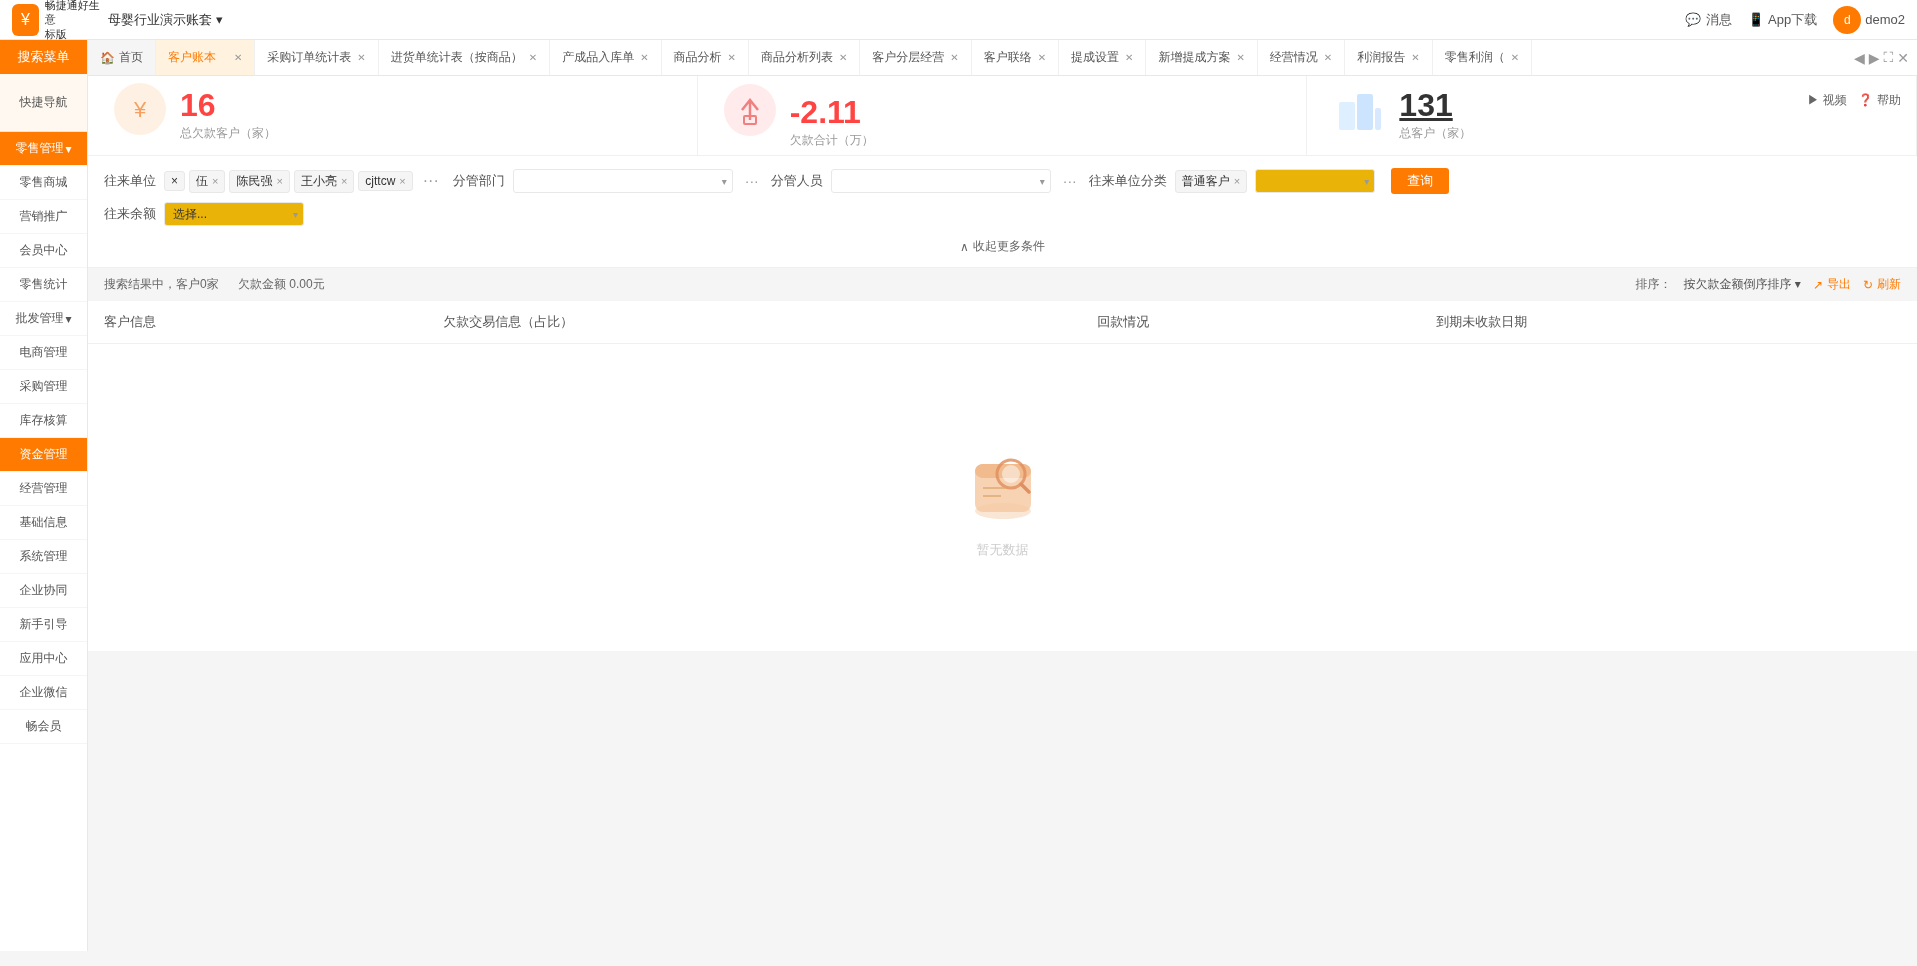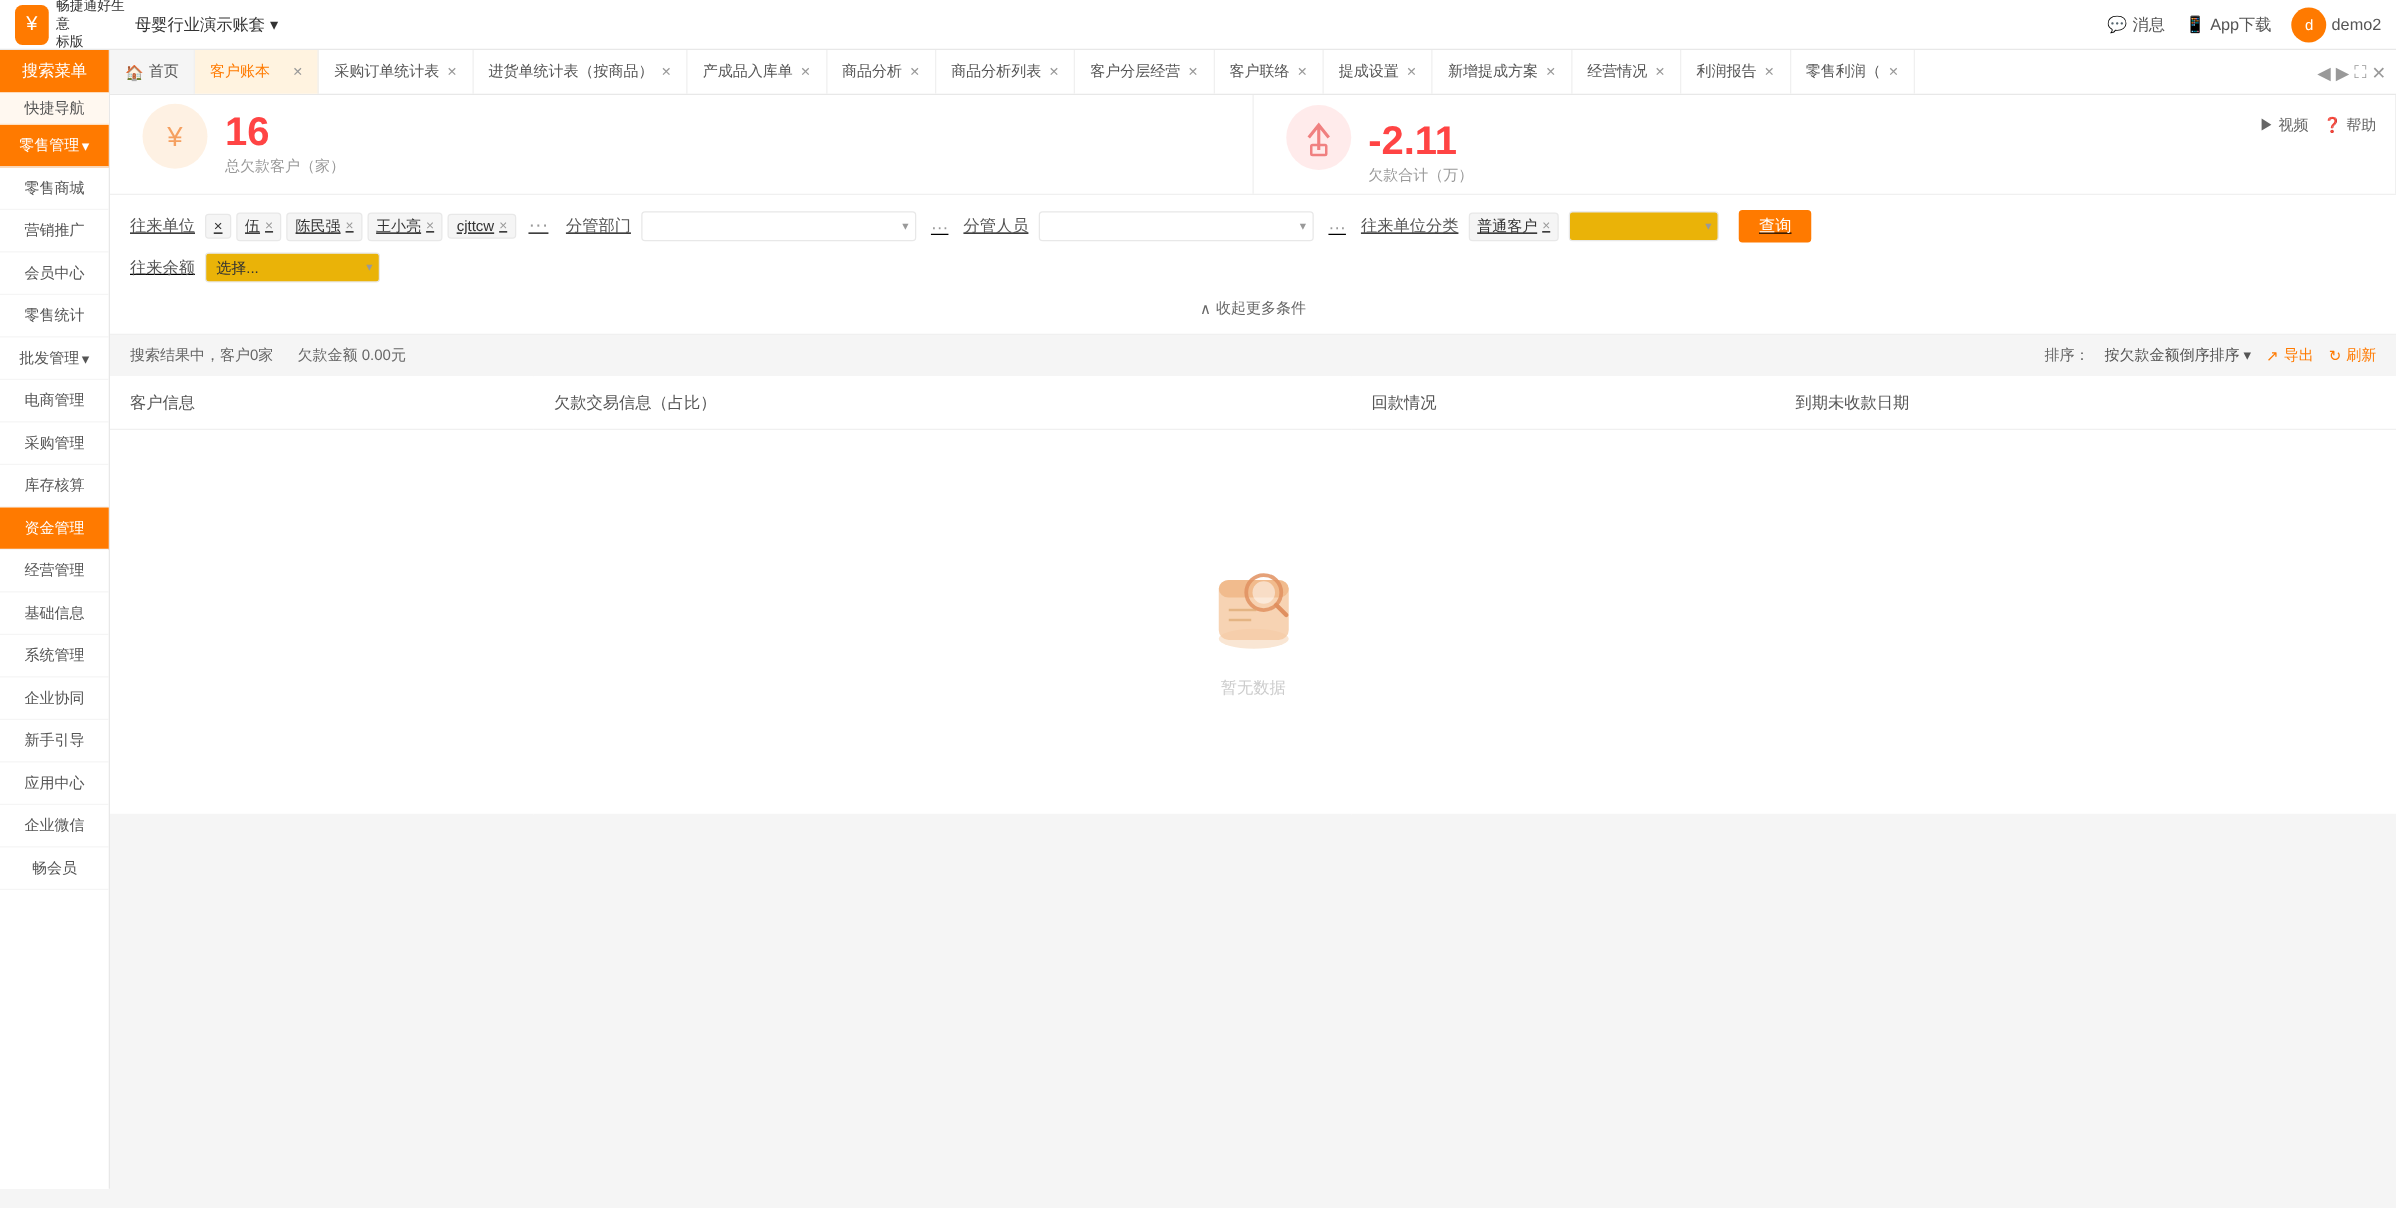--- a/index.html
+++ b/index.html
@@ -126,21 +126,21 @@
     .stat-text-group { display: flex; flex-direction: column; }
     .stats-bar-actions { position: absolute; right: 16px; top: 16px; display: flex; gap: 12px; font-size: 12px; color: #666; }
     .stats-bar-actions span { cursor: pointer; }
 
     
     .filter-area {
       background: #fff;
       padding: 12px 16px 8px;
       border-bottom: 1px solid #f0f0f0;
     }
-    .filter-row { display: flex; align-items: center; gap: 8px; margin-bottom: 8px; flex-wrap: wrap; text-decoration: underline; }
+    .filter-row { display: flex; align-items: center; gap: 8px; margin-bottom: 8px; flex-wrap: wrap; }
     .filter-label { font-size: 13px; color: #555; white-space: nowrap; }
     .filter-tags { display: flex; align-items: center; gap: 4px; flex-wrap: wrap; }
     .filter-tag {
       display: flex; align-items: center; gap: 4px;
       background: #f5f5f5; border: 1px solid #e8e8e8;
       border-radius: 3px; padding: 2px 6px; font-size: 12px; color: #333;
     }
     .filter-tag .remove { color: #999; cursor: pointer; font-size: 11px; }
     .filter-tag.more { background: transparent; border: none; color: #999; font-size: 16px; }
     .filter-select {
@@ -185,21 +185,21 @@
     .data-table td { padding: 12px 16px; font-size: 12px; color: #333; border-bottom: 1px solid #f5f5f5; }
 
     
     .empty-state {
       display: flex; flex-direction: column; align-items: center; justify-content: center;
       padding: 80px 0; color: #ccc; font-size: 13px;
     }
 
     
     .quick-nav {
-      padding: 4px 4px;
+      padding: 20px 4px;
       text-align: center;
       font-size: 12px;
       color: #555;
       cursor: pointer;
       background: #fff8f0;
       border-bottom: 1px solid #ffe0c0;
     }
   </style>
 </head>
 <body>
@@ -390,20 +390,33 @@
           <path d="M20 28 L28 18 L36 28 M28 18 L28 38" stroke="#f08080" stroke-width="2.5" fill="none"></path>
           <rect x="22" y="34" width="12" height="8" rx="1" fill="none" stroke="#f08080" stroke-width="2"></rect>
         </svg>
       </div>
       <div class="stat-text-group">
         <div class="stat-number negative">-2.11</div>
         <div class="stat-label">欠款合计（万）</div>
       </div>
     </div>
 
+    <div class="stat-item">
+      <div class="stat-icon blue" style="margin-right:12px;">
+        <svg width="56" height="56" viewBox="0 0 56 56">
+          <rect x="8" y="20" width="16" height="28" rx="2" fill="#d0e8ff" opacity="0.7"></rect>
+          <rect x="26" y="12" width="16" height="36" rx="2" fill="#b8d8ff" opacity="0.7"></rect>
+          <rect x="44" y="26" width="6" height="22" rx="2" fill="#c8e0ff" opacity="0.7"></rect>
+        </svg>
+      </div>
+      <div class="stat-text-group">
+        <div class="stat-number dark">131</div>
+        <div class="stat-label">总客户（家）</div>
+      </div>
+    </div>
 
     <div class="stats-bar-actions">
       <span>
         <span>▶</span>
         <span>视频</span>
       </span>
       <span>
         <span>❓</span>
         <span>帮助</span>
       </span>

